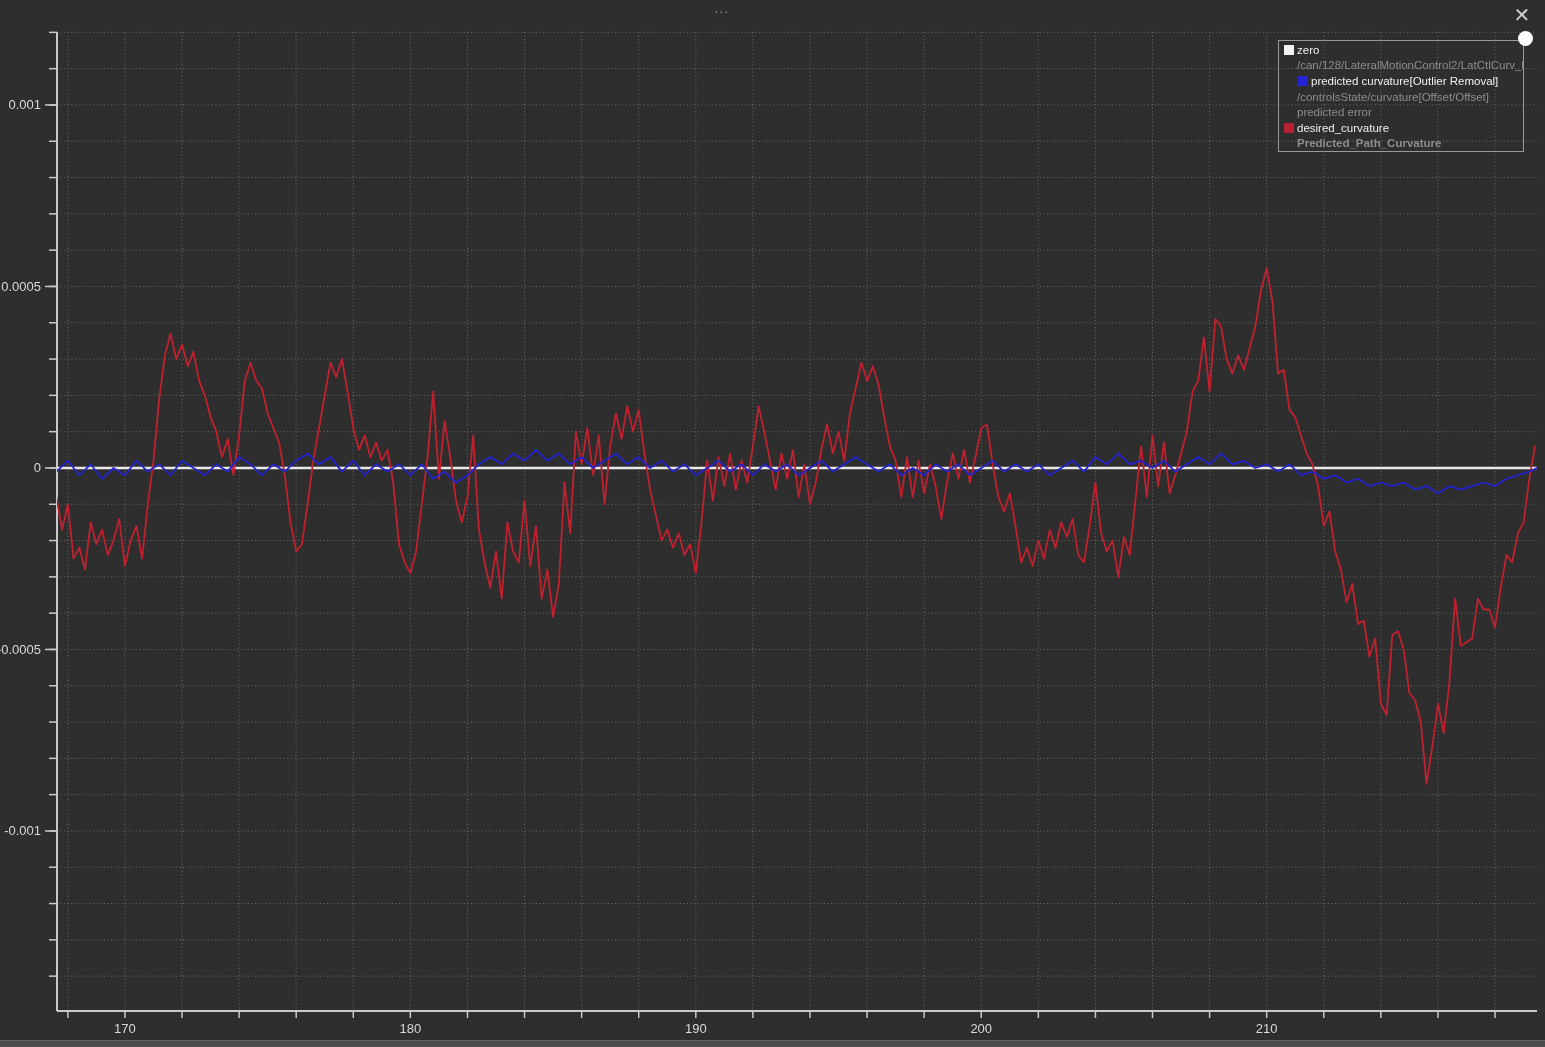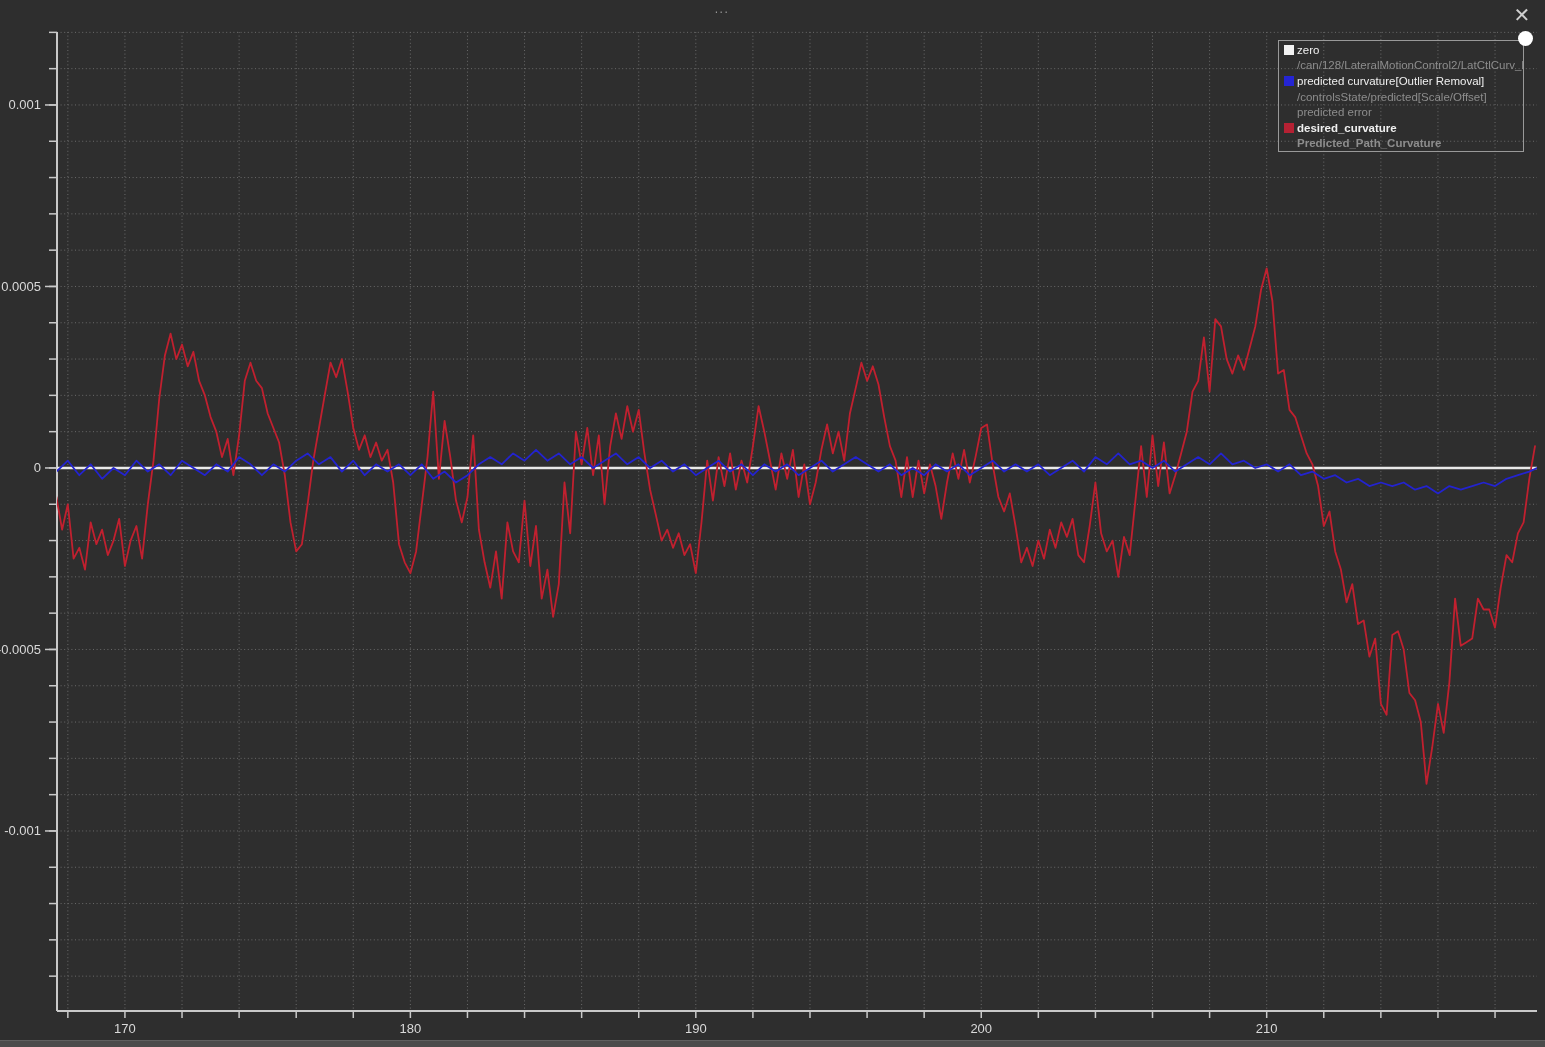--- a/index.html
+++ b/index.html
@@ -174,33 +174,33 @@
 
   <div class="legend" style="border-color: rgb(153, 153, 153);">
     <div class="lrow" style="color: rgb(240, 240, 240);">
       <span class="swatch" style="background: rgb(242, 242, 242);"></span>
       <span>zero</span>
     </div>
     <div class="lrow muted" style="color: rgb(141, 141, 141);">
 
       <span>/can/128/LateralMotionControl2/LatCtlCurv_No_Actl...</span>
     </div>
-    <div class="lrow" style="color: rgb(240, 240, 240);">
+    <div class="lrow" style="color: rgb(240, 240, 240); margin-left: 14px;">
       <span class="swatch" style="background: rgb(36, 36, 212);"></span>
       <span>predicted curvature[Outlier Removal]</span>
     </div>
     <div class="lrow muted" style="color: rgb(141, 141, 141);">
 
-      <span>/controlsState/predicted[Scale/Offset]</span>
+      <span>/controlsState/curvature[Offset/Offset]</span>
     </div>
     <div class="lrow muted" style="color: rgb(141, 141, 141);">
 
       <span>predicted error</span>
     </div>
-    <div class="lrow" style="color: rgb(240, 240, 240); font-weight: bold;">
+    <div class="lrow" style="color: rgb(240, 240, 240);">
       <span class="swatch" style="background: rgb(181, 33, 51);"></span>
       <span>desired_curvature</span>
     </div>
     <div class="lrow muted" style="color: rgb(141, 141, 141); font-weight: bold;">
 
       <span>Predicted_Path_Curvature</span>
     </div>
   </div>
 
   <div class="corner-dot" style="background: rgb(255, 255, 255);"></div>

